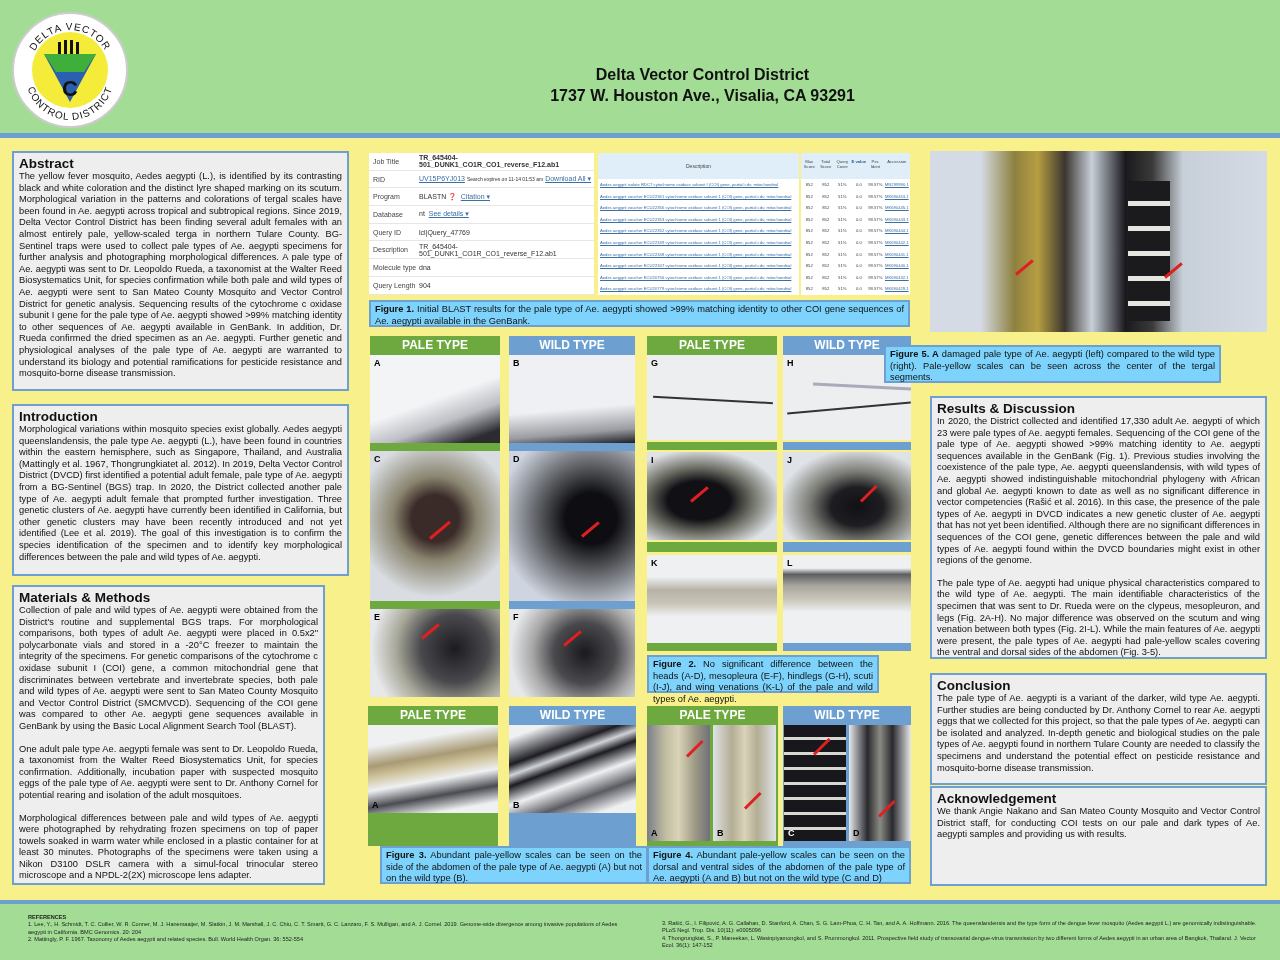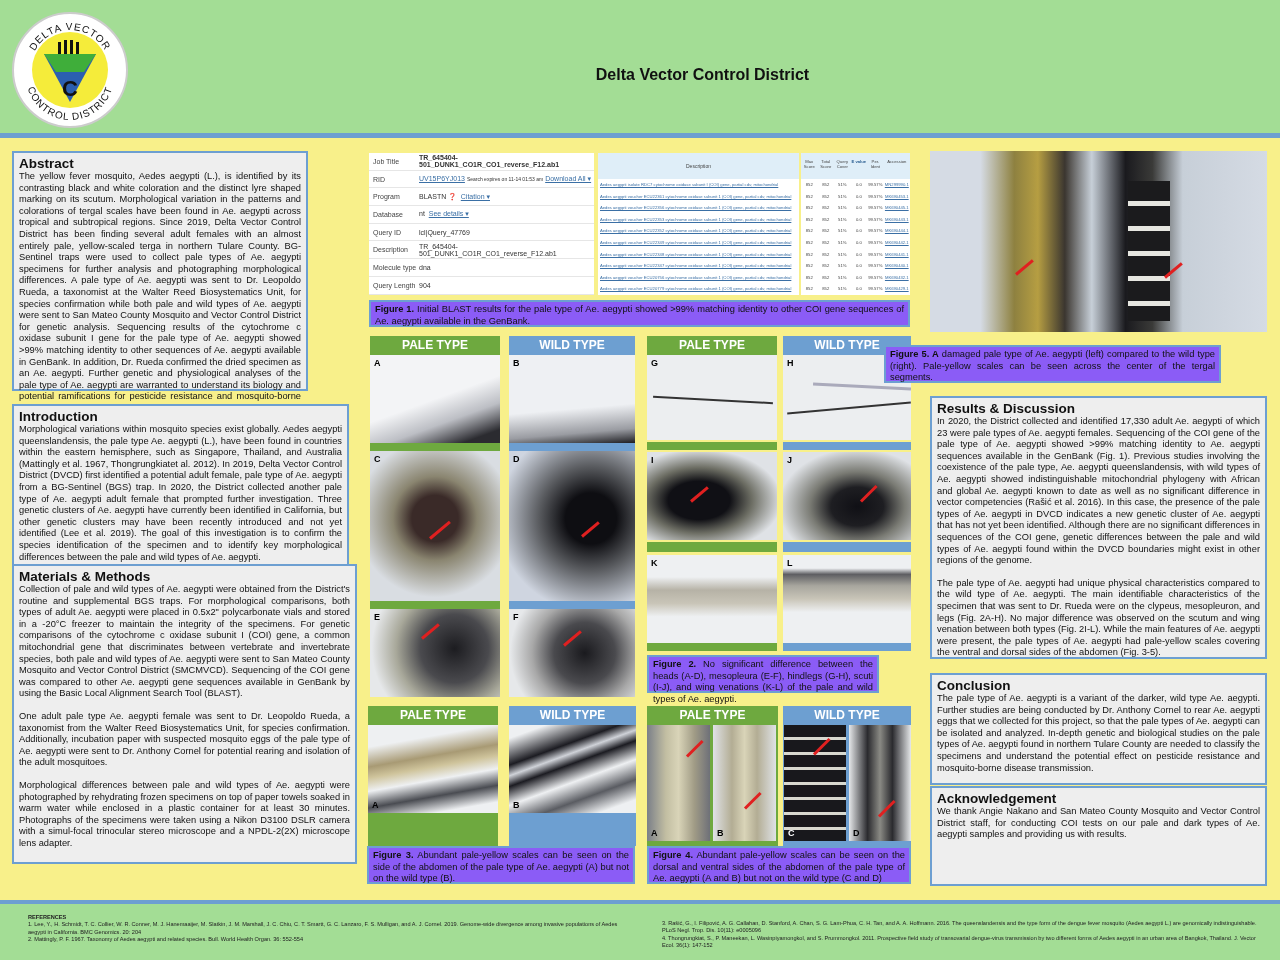--- a/index.html
+++ b/index.html
@@ -8,21 +8,21 @@
 .header{position:absolute;left:0;top:0;width:1280px;height:133px;background:#a3dd95}
 .header-rule{position:absolute;left:0;top:133px;width:1280px;height:5px;background:#6d9fd1}
 .logo{position:absolute;left:12px;top:12px;width:116px;height:116px;border-radius:50%;background:#fff;border:2px solid #ccc}
 .title{position:absolute;left:140px;top:16px;width:1125px;text-align:center;font-size:23px;font-weight:bold;letter-spacing:-0.3px}
 .authors{position:absolute;left:140px;top:64px;width:1125px;text-align:center;font-size:16px;font-weight:bold;line-height:21px}
 .main{position:absolute;left:0;top:138px;width:1280px;height:762px;background:#f8f08a}
 .panel{position:absolute;background:#eeeeee;border:2px solid #6d9fd1;padding:3px 5px;font-size:9.3px;line-height:11.6px;text-align:justify}
 .panel h2{font-size:13.5px;font-weight:bold;line-height:15px;margin-bottom:0}
 .panel p{margin-bottom:11px}
 .panel p:last-child{margin-bottom:0}
-.caption{position:absolute;background:#8b5cf6;border:2px solid #6d9fd1;padding:2px 4px;font-size:9.3px;line-height:11.5px;text-align:justify}
+.caption{position:absolute;background:#7dd3fc;border:2px solid #6d9fd1;padding:2px 4px;font-size:9.3px;line-height:11.5px;text-align:justify}
 .caption b{font-weight:bold}
 .blast-left{position:absolute;left:369px;top:153px;width:225px;height:142px;background:#fff}
 .blast-left .row{display:flex;height:17.7px;border-bottom:1px solid #e6e6e6;font-size:7px;align-items:center;color:#333}
 .blast-left .k{width:50px;padding-left:4px;color:#444}
 .blast-left .v{flex:1}
 .blast-left .lnk{color:#3a6fa5;text-decoration:underline}
 .blast-right{position:absolute;left:598px;top:153px;width:312px;height:142px;background:#fff;display:flex}
 .blast-desc{width:203px;border-right:2px solid #f8f08a}
 .blast-head{height:26px;background:#dfeef8;font-size:5px;color:#444;display:flex;align-items:center;justify-content:center;text-align:center}
 .blast-cell{height:11.6px;font-size:4.2px;color:#3a6fa5;text-decoration:underline;white-space:nowrap;overflow:hidden;padding-left:2px;line-height:11.6px}
@@ -64,35 +64,36 @@
       <rect x="50" y="26" width="3" height="14" fill="#111"></rect>
       <rect x="56" y="26" width="3" height="14" fill="#111"></rect>
       <rect x="62" y="28" width="3" height="12" fill="#111"></rect>
       <text x="56" y="82" font-size="22" font-weight="bold" text-anchor="middle" fill="#111" font-family="Liberation Sans, sans-serif">C</text>
       <text font-size="10" fill="#111" font-family="Liberation Sans, sans-serif" letter-spacing="1"><textPath href="#arcTop" startOffset="50%" text-anchor="middle">DELTA VECTOR</textPath></text>
       <text font-size="10" fill="#111" font-family="Liberation Sans, sans-serif" letter-spacing="1"><textPath href="#arcBot" startOffset="50%" text-anchor="middle">CONTROL DISTRICT</textPath></text>
     </svg>
   </div>
   <div class="authors">
     <div>Delta Vector Control District</div>
+    <div>1737 W. Houston Ave., Visalia, CA 93291</div>
   </div>
 </div>
 <div class="header-rule"></div>
 
 <div class="main"></div>
 
-<div class="panel" style="left:12px;top:151px;width:296px;height:240px">
+<div class="panel" style="left:12px;top:151px;width:337px;height:240px">
   <h2>Abstract</h2>
   <p>The yellow fever mosquito, Aedes aegypti (L.), is identified by its contrasting black and white coloration and the distinct lyre shaped marking on its scutum. Morphological variation in the patterns and colorations of tergal scales have been found in Ae. aegypti across tropical and subtropical regions. Since 2019, Delta Vector Control District has been finding several adult females with an almost entirely pale, yellow-scaled terga in northern Tulare County. BG-Sentinel traps were used to collect pale types of Ae. aegypti specimens for further analysis and photographing morphological differences. A pale type of Ae. aegypti was sent to Dr. Leopoldo Rueda, a taxonomist at the Walter Reed Biosystematics Unit, for species confirmation while both pale and wild types of Ae. aegypti were sent to San Mateo County Mosquito and Vector Control District for genetic analysis. Sequencing results of the cytochrome c oxidase subunit I gene for the pale type of Ae. aegypti showed &gt;99% matching identity to other sequences of Ae. aegypti available in GenBank. In addition, Dr. Rueda confirmed the dried specimen as an Ae. aegypti. Further genetic and physiological analyses of the pale type of Ae. aegypti are warranted to understand its biology and potential ramifications for pesticide resistance and mosquito-borne disease transmission.</p>
 </div>
 <div class="panel" style="left:12px;top:404px;width:337px;height:172px">
   <h2>Introduction</h2>
   <p>Morphological variations within mosquito species exist globally. Aedes aegypti queenslandensis, the pale type Ae. aegypti (L.), have been found in countries within the eastern hemisphere, such as Singapore, Thailand, and Australia (Mattingly et al. 1967, Thongrungkiatet al. 2012). In 2019, Delta Vector Control District (DVCD) first identified a potential adult female, pale type of Ae. aegypti from a BG-Sentinel (BGS) trap. In 2020, the District collected another pale type of Ae. aegypti adult female that prompted further investigation. Three genetic clusters of Ae. aegypti have currently been identified in California, but other genetic clusters may have been recently introduced and not yet identified (Lee et al. 2019). The goal of this investigation is to confirm the species identification of the specimen and to identify key morphological differences between the pale and wild types of Ae. aegypti.</p>
 </div>
-<div class="panel" style="left:12px;top:564px;width:345px;height:300px">
+<div class="panel" style="left:12px;top:585px;width:313px;height:300px">
   <h2>Materials &amp; Methods</h2>
   <p>Collection of pale and wild types of Ae. aegypti were obtained from the District's routine and supplemental BGS traps. For morphological comparisons, both types of adult Ae. aegypti were placed in 0.5x2" polycarbonate vials and stored in a -20°C freezer to maintain the integrity of the specimens. For genetic comparisons of the cytochrome c oxidase subunit I (COI) gene, a common mitochondrial gene that discriminates between vertebrate and invertebrate species, both pale and wild types of Ae. aegypti were sent to San Mateo County Mosquito and Vector Control District (SMCMVCD). Sequencing of the COI gene was compared to other Ae. aegypti gene sequences available in GenBank by using the Basic Local Alignment Search Tool (BLAST).</p>
   <p>One adult pale type Ae. aegypti female was sent to Dr. Leopoldo Rueda, a taxonomist from the Walter Reed Biosystematics Unit, for species confirmation. Additionally, incubation paper with suspected mosquito eggs of the pale type of Ae. aegypti were sent to Dr. Anthony Cornel for potential rearing and isolation of the adult mosquitoes.</p>
   <p>Morphological differences between pale and wild types of Ae. aegypti were photographed by rehydrating frozen specimens on top of paper towels soaked in warm water while enclosed in a plastic container for at least 30 minutes. Photographs of the specimens were taken using a Nikon D3100 DSLR camera with a simul-focal trinocular stereo microscope and a NPDL-2(2X) microscope lens adapter.</p>
 </div>
 
 <div class="blast-left">
   <div class="row">
       <span class="k">Job Title</span>
       <span class="v" style="font-weight:bold">TR_645404-501_DUNK1_CO1R_CO1_reverse_F12.ab1</span>
@@ -298,21 +299,21 @@
 <div class="tag pale" style="left:368px;top:706px;width:130px">PALE TYPE</div>
 <div class="tag wild" style="left:509px;top:706px;width:127px">WILD TYPE</div>
 <div class="photo" style="left:368px;top:725px;width:130px;height:88px;background:linear-gradient(170deg,#eef0f2 20%,#a89a74 38%,#cfc49c 48%,#eef0f2 60%,#4a4c52 75%,#eef0f2 90%)">
     <span class="lbl bottom">A</span>
   </div>
 <div class="photo" style="left:509px;top:725px;width:127px;height:88px;background:linear-gradient(160deg,#eef0f2 10%,#1c1c22 30%,#cfd2d8 38%,#1c1c22 46%,#eef0f2 60%,#5a5c62 75%,#eef0f2 90%)">
     <span class="lbl bottom">B</span>
   </div>
 <div class="strip pale" style="left:368px;top:813px;width:130px;height:33px"></div>
 <div class="strip wild" style="left:509px;top:813px;width:127px;height:33px"></div>
-<div class="caption" style="left:367px;top:846px;width:268px;height:38px"><b>Figure 3.</b><span> Abundant pale-yellow scales can be seen on the side of the abdomen of the pale type of Ae. aegypti (A) but not on the wild type (B).</span></div>
+<div class="caption" style="left:380px;top:846px;width:268px;height:38px"><b>Figure 3.</b><span> Abundant pale-yellow scales can be seen on the side of the abdomen of the pale type of Ae. aegypti (A) but not on the wild type (B).</span></div>
 
 <div class="tag pale" style="left:647px;top:706px;width:131px;background:#6ea93f;height:141px"></div>
 <div class="tag wild" style="left:783px;top:706px;width:128px;height:141px"></div>
 <div class="tag" style="left:647px;top:706px;width:131px;background:transparent">PALE TYPE</div>
 <div class="tag" style="left:783px;top:706px;width:128px;background:transparent">WILD TYPE</div>
 <div class="photo" style="left:647px;top:725px;width:63px;height:116px;background:linear-gradient(90deg,#7a7f88 0,#c2bea2 30%,#d9d4b8 50%,#a19c86 75%,#6e7078 100%)">
     <span class="lbl bottom">A</span>
     <div class="arrow" style="left:40px;top:30px;width:22px;transform:rotate(-45deg)"></div>
   </div>
 <div class="photo" style="left:713px;top:725px;width:63px;height:116px;background:linear-gradient(90deg,#dfe2e6 0,#b3ad94 30%,#d9d4b8 50%,#b3ad94 70%,#dfe2e6 100%)">

